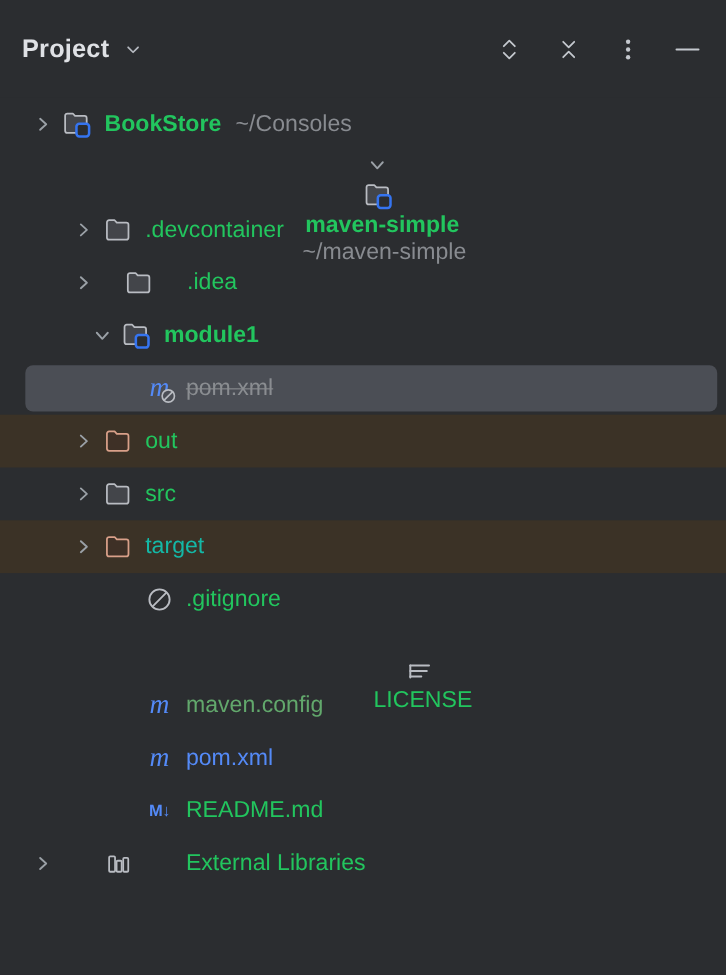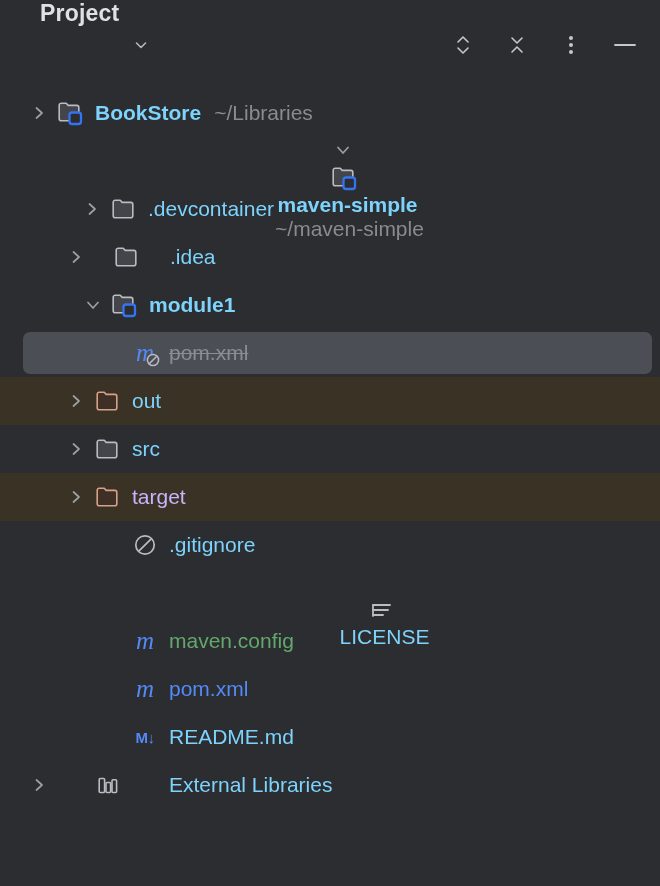--- a/index.html
+++ b/index.html
@@ -15,23 +15,23 @@
     position: relative;
     width: 660px; height: 886px;
     background: #2b2d30;
   }
 
   
   .header {
     position: relative;
     height: 89px;
     display: flex;
+    align-items: center;
     padding: 0 22px 0 20px;
     background: #2b2d30;
-    margin-left: 20px;
   }
   .header-title {
     font-size: 23px;
     font-weight: bold;
     color: #dfe1e5;
     letter-spacing: .2px;
     white-space: nowrap;
   }
   .header-chevron {
     margin-left: 13px;
@@ -96,32 +96,32 @@
   .icon {
     width: 30px; height: 30px;
     flex: 0 0 30px;
     display: flex; align-items: center; justify-content: center;
     margin-left: 4px;
     position: relative;
   }
 
   .label {
     font-size: 21px;
-    color: #7dd3fc;
+    color: #22c55e;
     margin-left: 9px;
   }
   .label.bold { font-weight: bold; }
   .label.strike {
     color: #8a8d91;
     text-decoration: line-through;
     text-decoration-thickness: 1px;
   }
   .label.green  { color: #62a86c; }
   .label.blue   { color: #548af7; }
-  .label.salmon { color: #c4b5fd; }
+  .label.salmon { color: #14b8a6; }
 
   .path {
     font-size: 21px;
     color: #888b90;
     margin-left: 13px;
   }
 
   
   .m-glyph {
     font-family: "Liberation Serif", serif;
@@ -199,42 +199,42 @@
               <path d="M7.5 5 L13 10 L7.5 15" fill="none" stroke="#9aa0a6" stroke-width="1.7" stroke-linecap="round" stroke-linejoin="round"></path>
             </svg>
           </div>
           <div class="icon">
             <svg width="28" height="28" viewBox="0 0 28 28">
               <path d="M2.2 6.2 a2 2 0 0 1 2-2 h5.0 l2.0 2.2 h8.6 a2 2 0 0 1 2 2 v11.4 a2 2 0 0 1 -2 2 h-15.6 a2 2 0 0 1 -2 -2 z" fill="#43454a" stroke="#b9bcc2" stroke-width="1.6" stroke-linejoin="round"></path>
               <rect x="12.5" y="13.5" width="11.5" height="11.5" rx="2.6" fill="#2b2d30" stroke="#3574f0" stroke-width="2.3"></rect>
             </svg>
           </div>
           <div class="label bold">BookStore</div>
-          <div class="path">~/Libraries</div>
+          <div class="path">~/Consoles</div>
         </div>
       </div>
       <div class="row">
         <div class="rowinner" style="padding-left: 26px; flex-direction: column;">
           <div class="arrow">
             <svg width="20" height="20" viewBox="0 0 20 20">
               <path d="M5 7.5 L10 13 L15 7.5" fill="none" stroke="#9aa0a6" stroke-width="1.7" stroke-linecap="round" stroke-linejoin="round"></path>
             </svg>
           </div>
           <div class="icon">
             <svg width="28" height="28" viewBox="0 0 28 28">
               <path d="M2.2 6.2 a2 2 0 0 1 2-2 h5.0 l2.0 2.2 h8.6 a2 2 0 0 1 2 2 v11.4 a2 2 0 0 1 -2 2 h-15.6 a2 2 0 0 1 -2 -2 z" fill="#43454a" stroke="#b9bcc2" stroke-width="1.6" stroke-linejoin="round"></path>
               <rect x="12.5" y="13.5" width="11.5" height="11.5" rx="2.6" fill="#2b2d30" stroke="#3574f0" stroke-width="2.3"></rect>
             </svg>
           </div>
           <div class="label bold">maven-simple</div>
           <div class="path">~/maven-simple</div>
         </div>
       </div>
       <div class="row">
-        <div class="rowinner" style="padding-left: 63px; margin-left: 16px;">
+        <div class="rowinner" style="padding-left: 63px;">
           <div class="arrow">
             <svg width="20" height="20" viewBox="0 0 20 20">
               <path d="M7.5 5 L13 10 L7.5 15" fill="none" stroke="#9aa0a6" stroke-width="1.7" stroke-linecap="round" stroke-linejoin="round"></path>
             </svg>
           </div>
           <div class="icon">
             <svg width="26" height="26" viewBox="0 0 26 26">
               <path d="M2.2 6.2 a2 2 0 0 1 2-2 h5.0 l2.0 2.2 h8.6 a2 2 0 0 1 2 2 v11.4 a2 2 0 0 1 -2 2 h-15.6 a2 2 0 0 1 -2 -2 z" fill="#43454a" stroke="#b9bcc2" stroke-width="1.6" stroke-linejoin="round"></path>
             </svg>
           </div>

